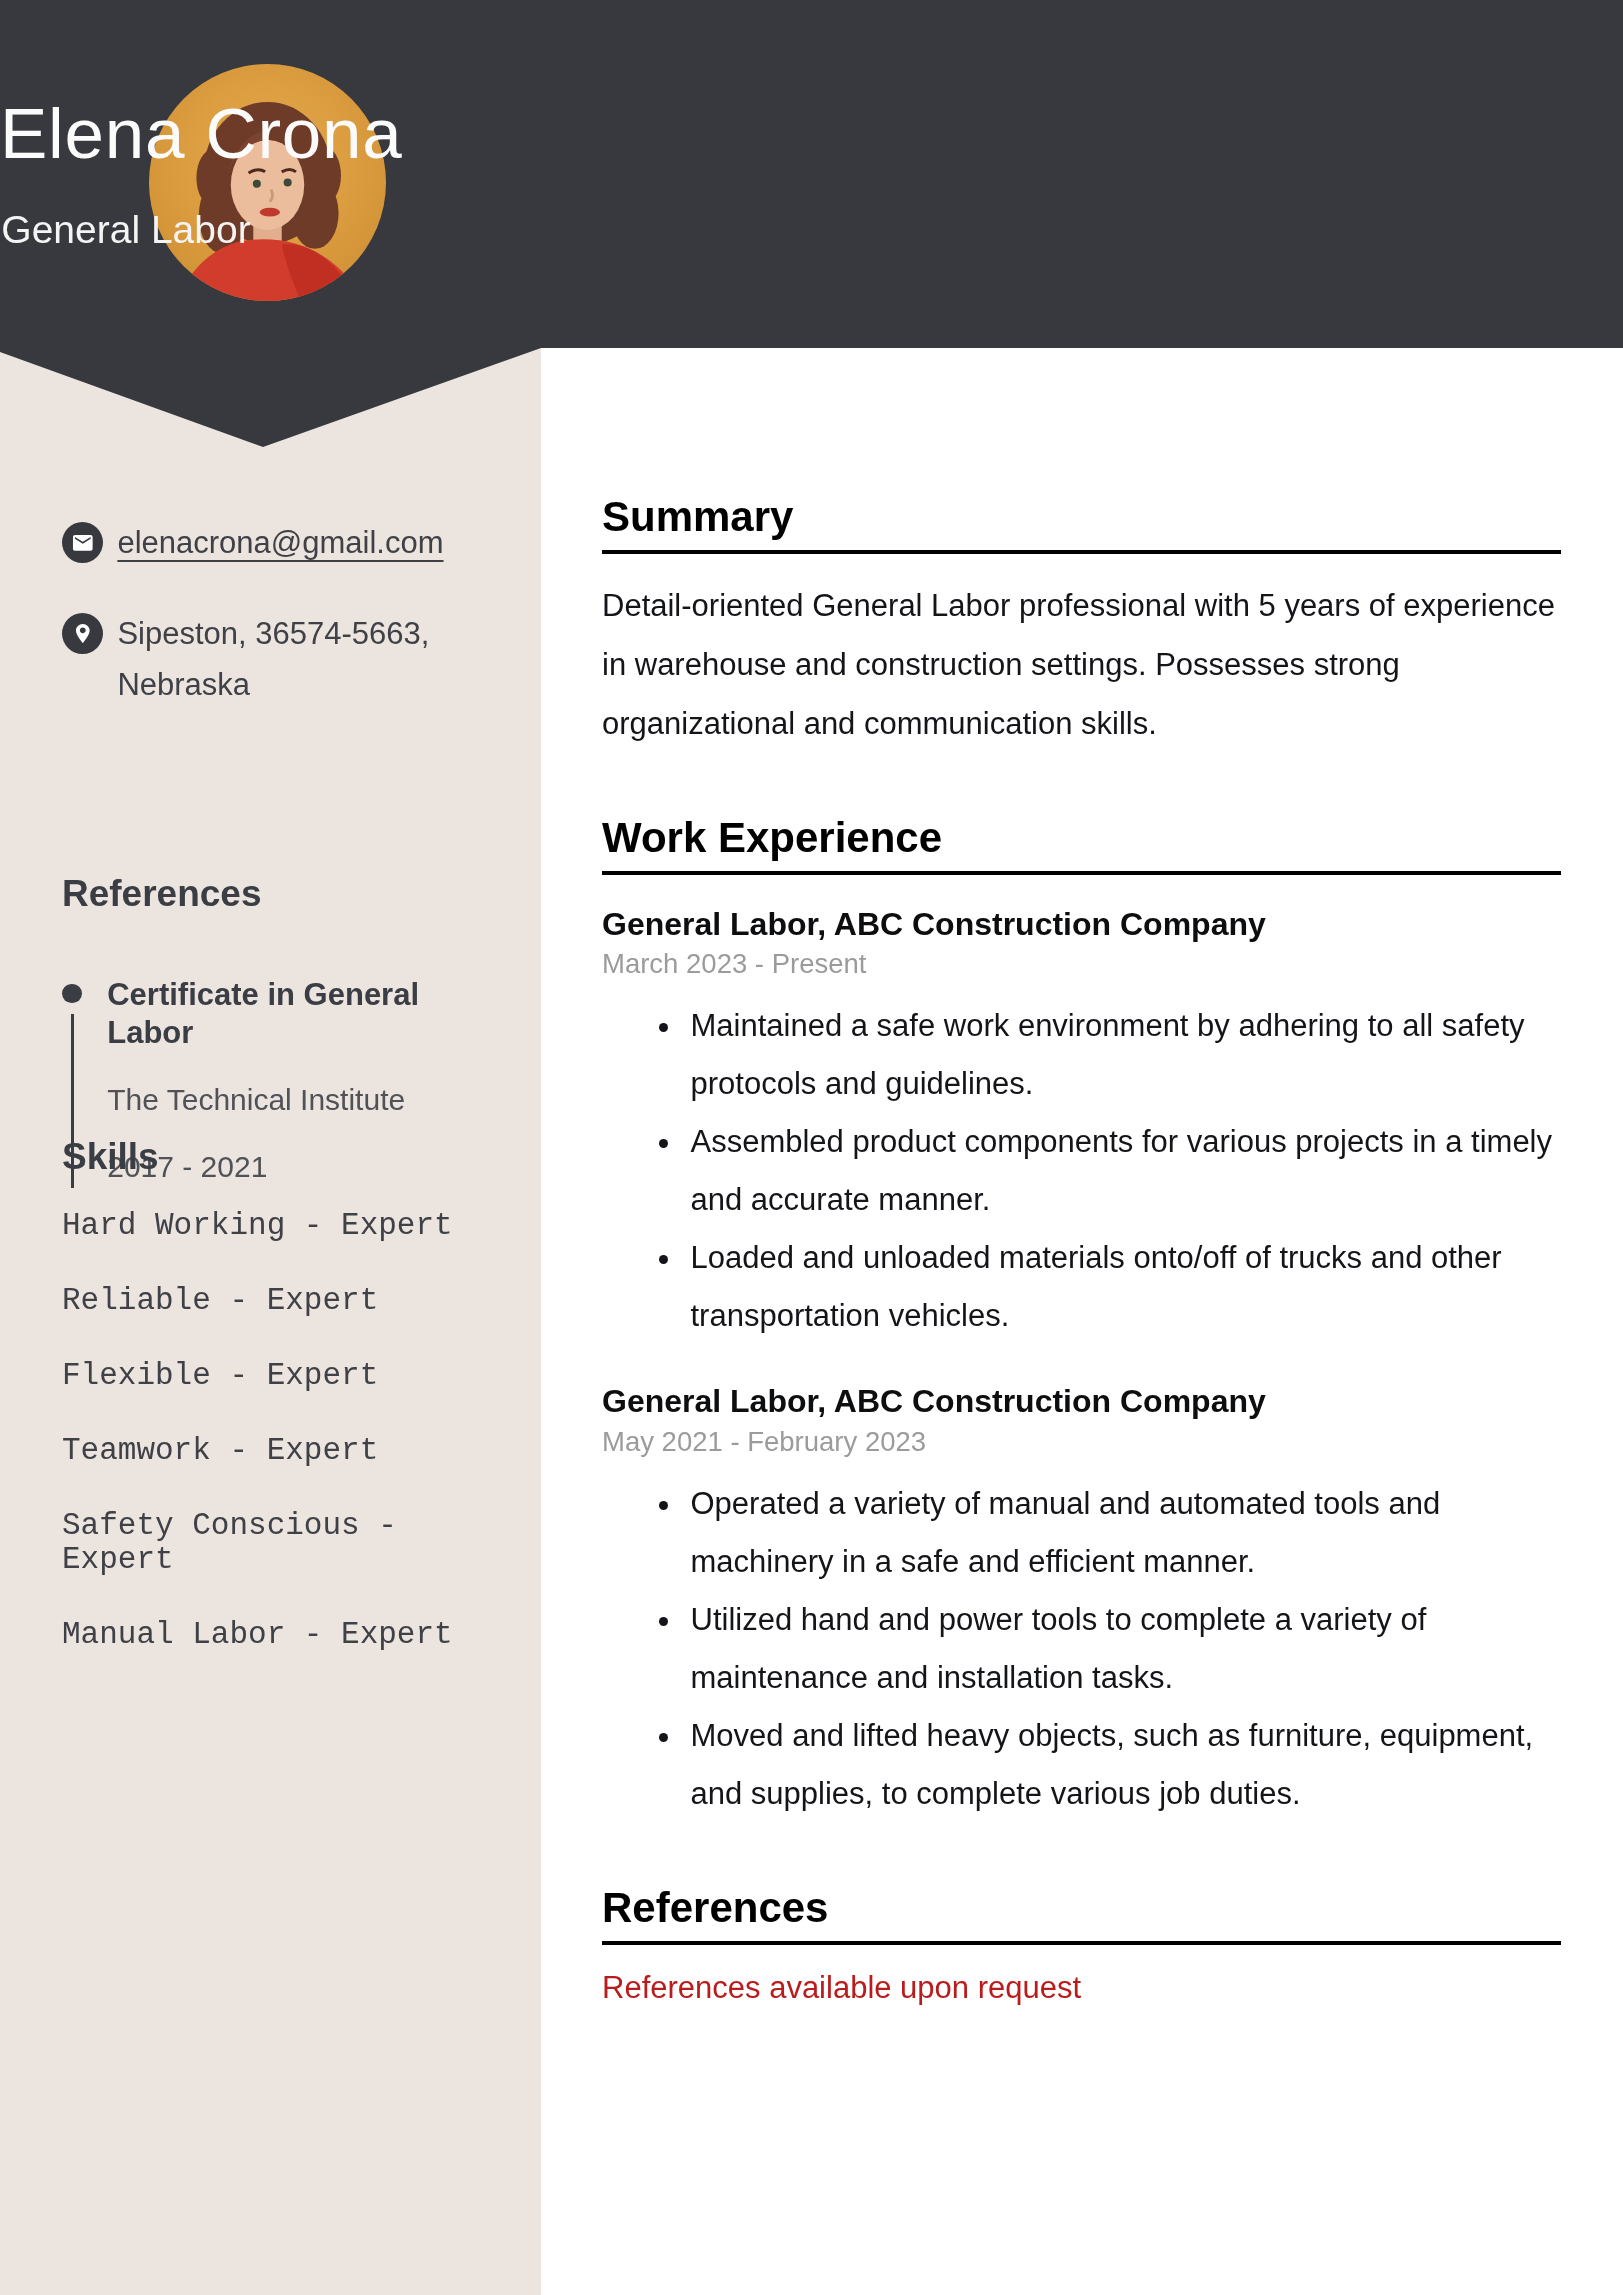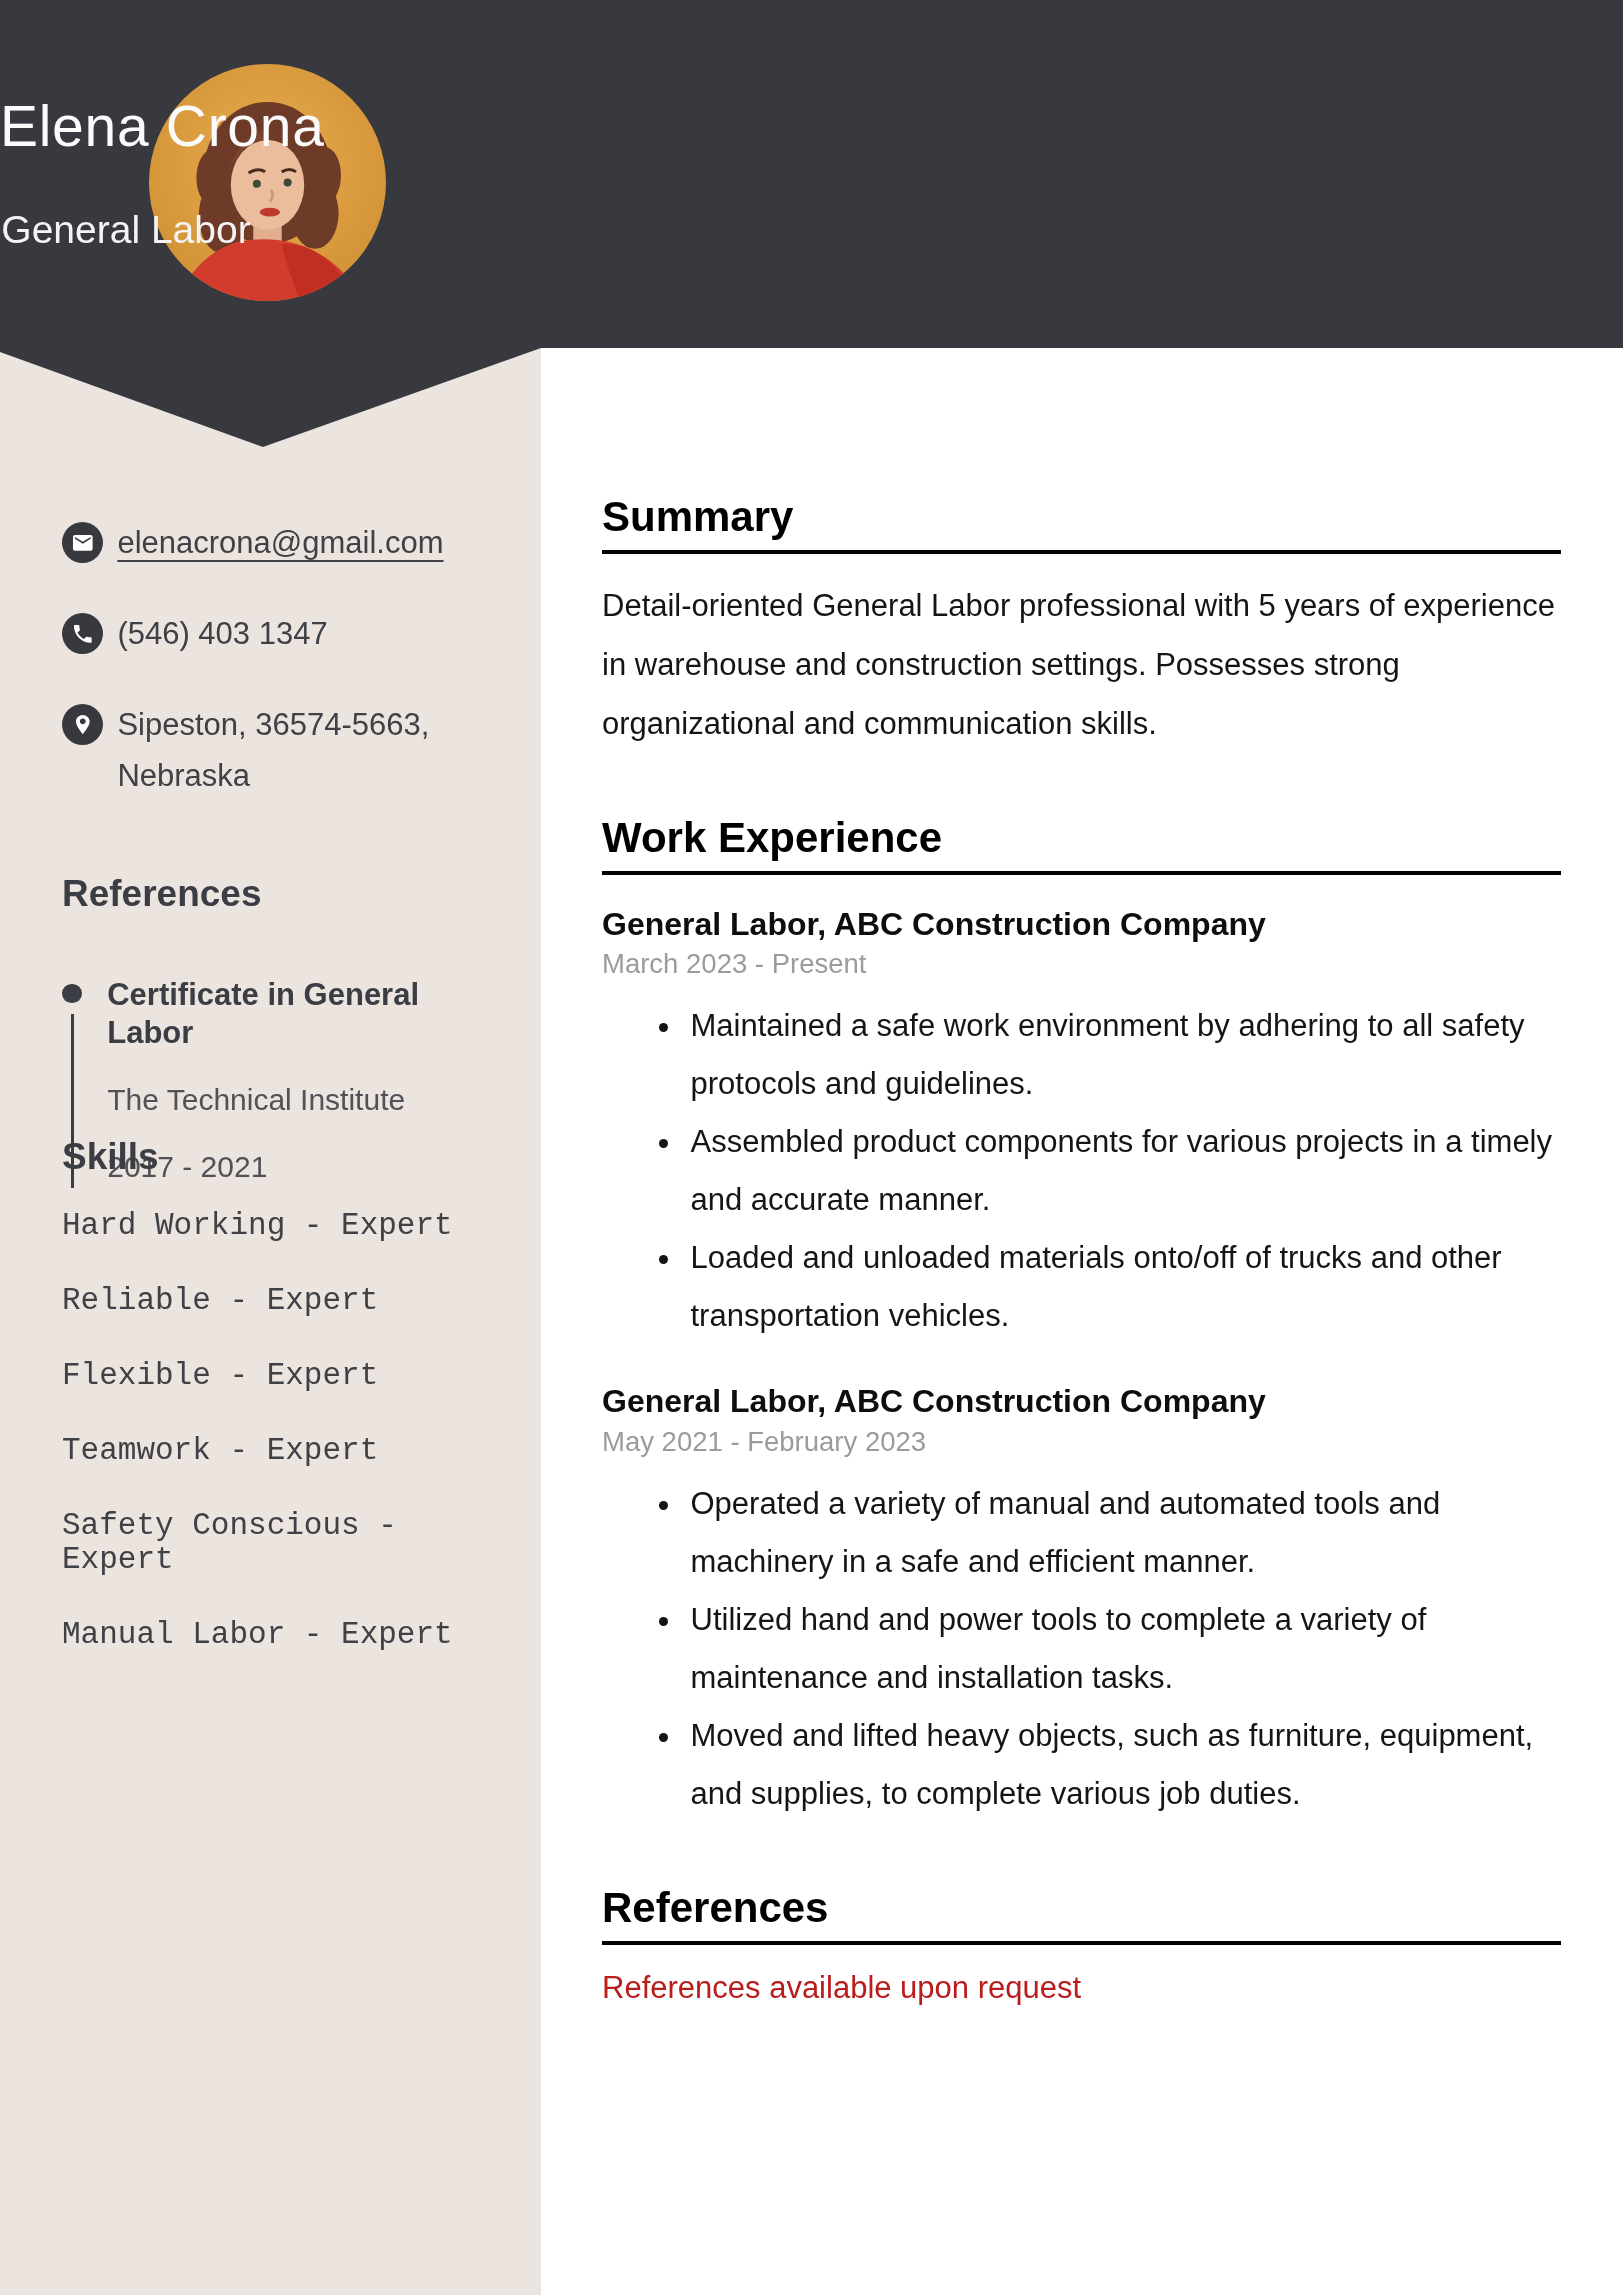--- a/index.html
+++ b/index.html
@@ -43,21 +43,21 @@
     height: 237px;
     border-radius: 50%;
     overflow: hidden;
     background: radial-gradient(circle at 50% 42%, #e5ab4c 0%, #d99a3d 55%, #c98b31 100%);
   }
   .avatar svg { width: 100%; height: 100%; display: block; }
   .person-name {
     position: absolute;
     left: 0;
     top: 93px;
-    font-size: 57px;
+    font-size: 71px;
     font-weight: 400;
     letter-spacing: 0.7px;
     white-space: nowrap;
     color: #fbfbfb;
   }
   .person-title {
     position: absolute;
     left: 1.3px;
     top: 208px;
     font-size: 39px;
@@ -233,28 +233,20 @@
 
       <div class="contact-row">
         <div class="badge">
           <svg viewBox="0 0 24 24">
               <path fill="#ffffff" d="M20 4H4c-1.1 0-1.99.9-1.99 2L2 18c0 1.1.9 2 2 2h16c1.1 0 2-.9 2-2V6c0-1.1-.9-2-2-2zm0 4l-8 5-8-5V6l8 5 8-5v2z"></path>
             </svg>
         </div>
         <div class="contact-text link">elenacrona@gmail.com</div>
       </div>
 
-      <div class="contact-row">
-        <div class="badge">
-          <svg viewBox="0 0 24 24">
-              <path fill="#ffffff" d="M6.62 10.79c1.44 2.83 3.76 5.14 6.59 6.59l2.2-2.2c.27-.27.67-.36 1.02-.24 1.12.37 2.33.57 3.57.57.55 0 1 .45 1 1V20c0 .55-.45 1-1 1-9.39 0-17-7.61-17-17 0-.55.45-1 1-1h3.5c.55 0 1 .45 1 1 0 1.25.2 2.45.57 3.57.11.35.03.74-.25 1.02l-2.2 2.2z"></path>
-            </svg>
-        </div>
-        <div class="contact-text">(546) 403 1347</div>
-      </div>
 
       <div class="contact-row">
         <div class="badge">
           <svg viewBox="0 0 24 24">
               <path fill="#ffffff" d="M12 2C8.13 2 5 5.13 5 8.5c0 5.25 7 13 7 13s7-7.75 7-13C19 5.13 15.87 2 12 2zm0 9.5c-1.66 0-3-1.34-3-3s1.34-3 3-3 3 1.34 3 3-1.34 3-3 3z"></path>
             </svg>
         </div>
         <div class="contact-text">
           <div>Sipeston, 36574-5663,</div>
           <div class="addr-line2">Nebraska</div>

